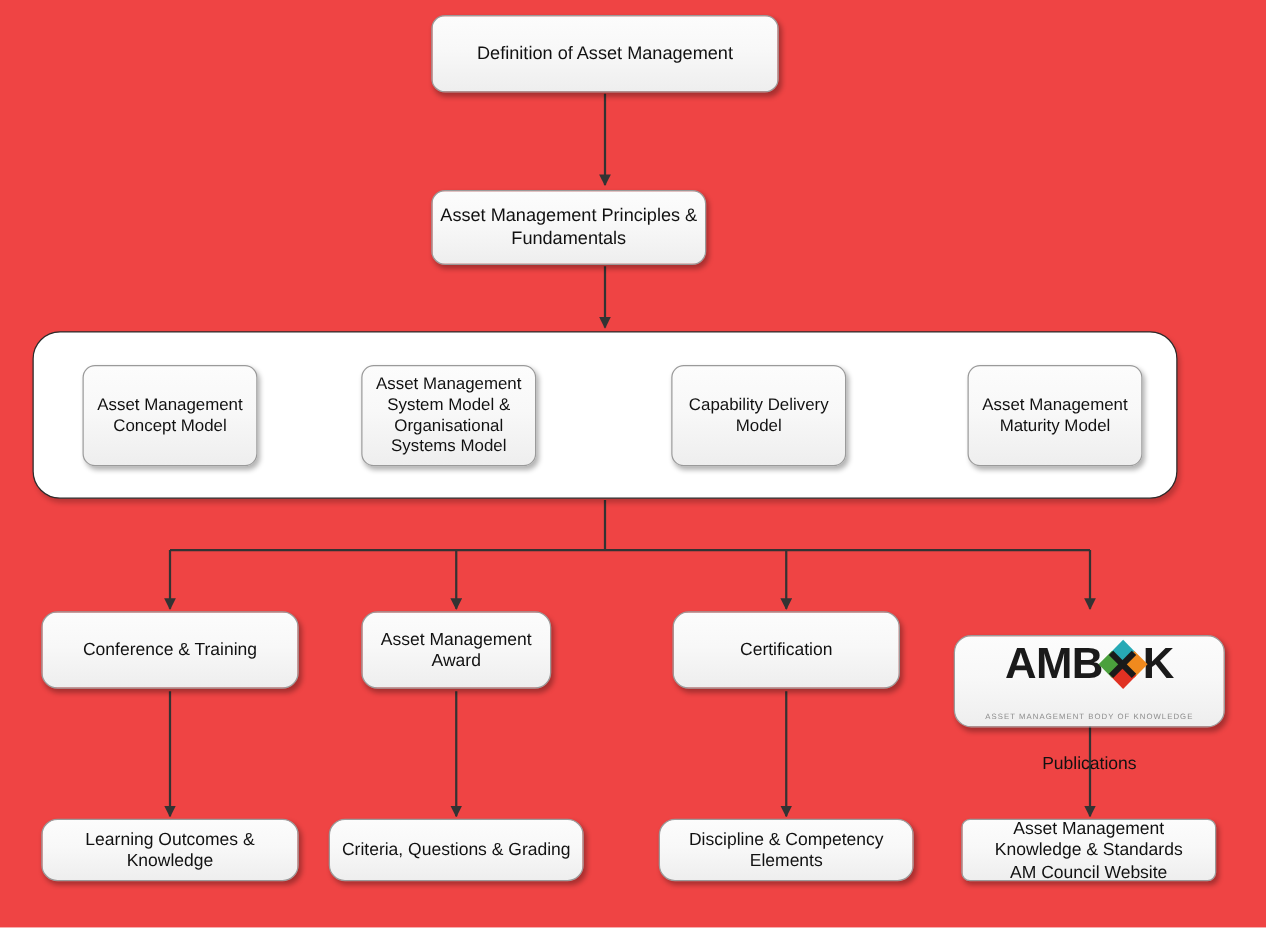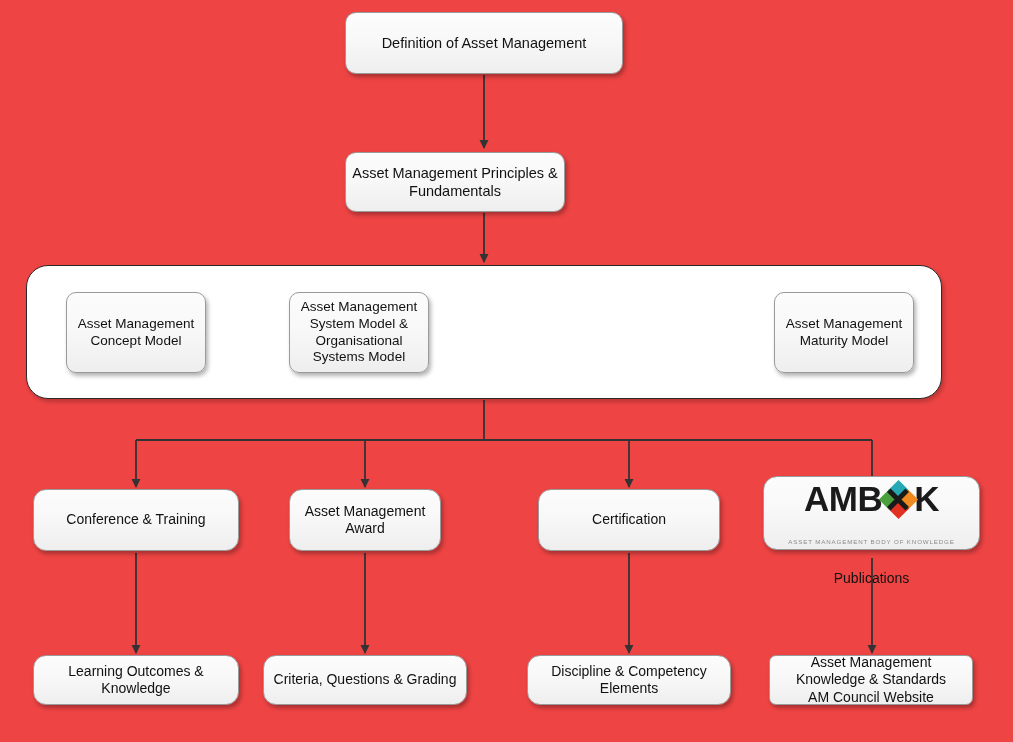--- a/index.html
+++ b/index.html
@@ -214,40 +214,44 @@
 Concept Model</span>
   </div>
 
   <div class="node model" style="left:289px; top:292px; width:140px; height:81px;">
     <span class="label">Asset Management
 System Model &amp;
 Organisational
 Systems Model</span>
   </div>
 
+  <div class="node model" style="left:537px; top:292px; width:140px; height:81px;">
+    <span class="label">Capability Delivery
+Model</span>
+  </div>
 
   <div class="node model" style="left:774px; top:292px; width:140px; height:81px;">
     <span class="label">Asset Management
 Maturity Model</span>
   </div>
 
   <div class="node program" style="left:33px; top:489px; width:206px; height:62px;">
     <span class="label">Conference &amp; Training</span>
   </div>
 
   <div class="node program" style="left:289px; top:489px; width:152px; height:62px;">
     <span class="label">Asset Management
 Award</span>
   </div>
 
   <div class="node program" style="left:538px; top:489px; width:182px; height:62px;">
     <span class="label">Certification</span>
   </div>
 
-  <div class="node program logo-node" style="left:763px; top:476px; width:217px; height:74px;gap:24px;">
+  <div class="node program logo-node" style="left:763px; top:508px; width:217px; height:74px;gap:24px;">
     <div class="ambok-logo">
       <div class="ambok-wordmark">
         <span class="ambok-letters">AMB</span>
         <span class="ambok-mark">
           <span class="dia d-top"></span>
           <span class="dia d-right"></span>
           <span class="dia d-bottom"></span>
           <span class="dia d-left"></span>
           <span class="xbar b1"></span>
           <span class="xbar b2"></span>

